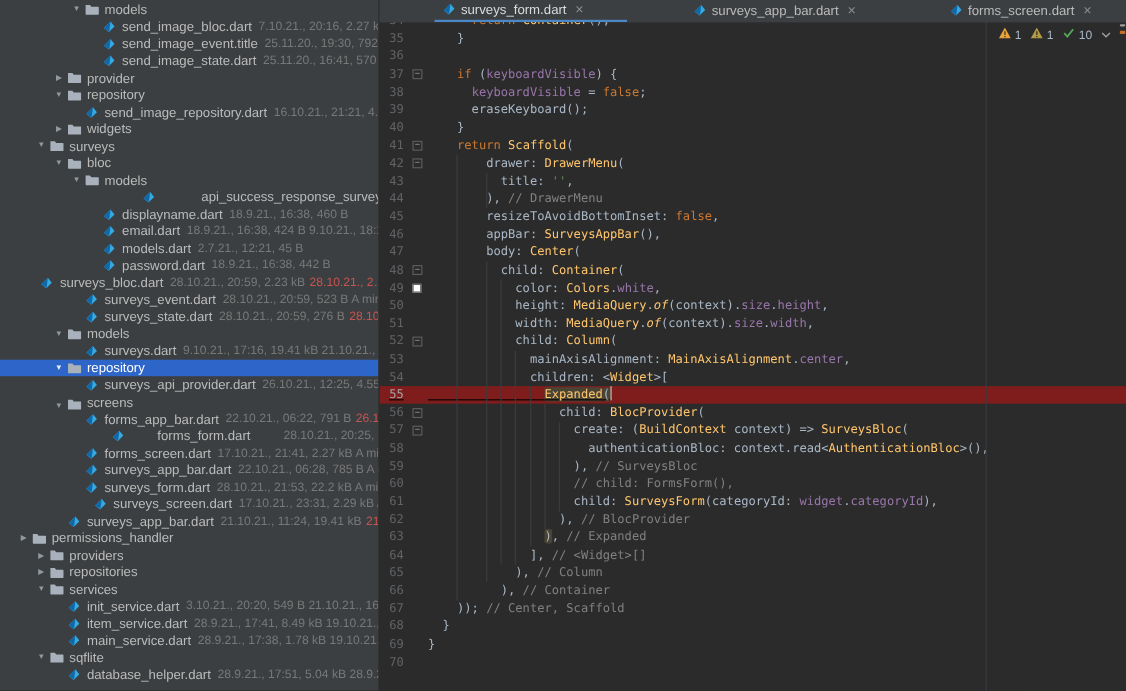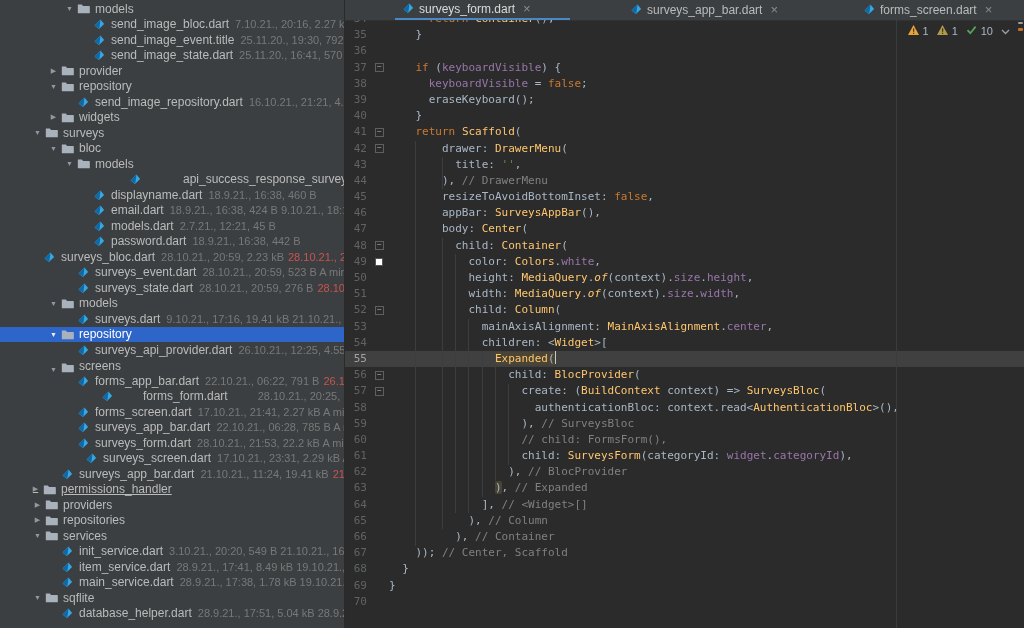--- a/index.html
+++ b/index.html
@@ -25,21 +25,21 @@
           border-bottom:1px solid #323232;}
   .tab{position:absolute;top:0;height:20px;display:flex;align-items:center;gap:5px;
        padding:0 7px;box-sizing:border-box;font-size:12px;color:#BBBBBB;cursor:default;}
   .tab.active{color:#DADADA;border-bottom:2px solid #4A88C7;}
   .tab .close{color:#8C8C8C;font-size:13px;line-height:10px;margin-left:3px;}
 
   #content{position:absolute;left:0;top:20px;right:0;bottom:0;overflow:hidden;}
   #code{margin-top:-9px;position:relative;z-index:0;font-family:"DejaVu Sans Mono",monospace;
         font-size:11px;line-height:16.2px;}
   .cline{display:flex;height:16.2px;white-space:pre;}
-  .cline.cur{background:#404040;}
+  .cline.cur{background:#7f1d1d;text-decoration:underline;}
   .lnum{flex:0 0 28px;width:28px;text-align:right;padding-right:6px;box-sizing:border-box;
         color:#606366;font-size:11px;}
   .cline.cur .lnum{color:#A4A3A3;}
   .gico{flex:0 0 14px;width:14px;position:relative;}
   .fold{position:absolute;left:2px;top:3.5px;width:9px;height:9px;border:1px solid #5E6060;
         box-sizing:border-box;color:#9B9B9B;font-size:8px;line-height:6px;text-align:center;}
   .swatch{position:absolute;left:2px;top:4px;width:8px;height:8px;background:#FFFFFF;
           border:1px solid #555;box-sizing:border-box;}
   .ctext{white-space:pre;padding-left:2px;position:relative;z-index:2;}
   .sd{color:#A9B7C6}.sk{color:#CC7832}.sc{color:#FFC66D}.sf{color:#9876AA}
@@ -218,21 +218,21 @@
           <span class="chev"></span>
           <span class="ticon">
             <svg width="12" height="12" viewBox="0 0 16 16">
               <path fill="#35A9E0" d="M2 10 L10 2 L14.8 8 L8 14.8 Z"></path>
               <path fill="#1068A8" d="M2 10 L10 2 L8.4 14.4 Z"></path>
             </svg>
           </span>
           <span class="tlabel">password.dart</span>
           <span class="tmeta">18.9.21., 16:38, 442 B</span>
         </div>
-        <div class="trow" style="padding-left: 28px;">
+        <div class="trow" style="padding-left: 28px; justify-content: center;">
           <span class="chev"></span>
           <span class="ticon">
             <svg width="12" height="12" viewBox="0 0 16 16">
               <path fill="#35A9E0" d="M2 10 L10 2 L14.8 8 L8 14.8 Z"></path>
               <path fill="#1068A8" d="M2 10 L10 2 L8.4 14.4 Z"></path>
             </svg>
           </span>
           <span class="tlabel">surveys_bloc.dart</span>
           <span class="tmeta">28.10.21., 20:59, 2.23 kB</span>
           <span class="tmeta red">28.10.21., 2…</span>
@@ -382,21 +382,21 @@
           <span class="ticon">
             <svg width="12" height="12" viewBox="0 0 16 16">
               <path fill="#35A9E0" d="M2 10 L10 2 L14.8 8 L8 14.8 Z"></path>
               <path fill="#1068A8" d="M2 10 L10 2 L8.4 14.4 Z"></path>
             </svg>
           </span>
           <span class="tlabel">surveys_app_bar.dart</span>
           <span class="tmeta">21.10.21., 11:24, 19.41 kB</span>
           <span class="tmeta red">21.10.21., 1…</span>
         </div>
-        <div class="trow" style="padding-left: 28px; text-decoration: underline;">
+        <div class="trow" style="padding-left: 14px;">
           <span class="chev">▶</span>
           <span class="ticon">
             <svg width="13" height="11" viewBox="0 0 14 12">
               <path fill="#A9B2BC" d="M0.8 1.6 h4.4 l1.3 1.7 h6.7 a0.7 0.7 0 0 1 0.7 0.7 v6.6 a0.7 0.7 0 0 1 -0.7 0.7 H1.5 a0.7 0.7 0 0 1 -0.7 -0.7 Z"></path>
             </svg>
           </span>
           <span class="tlabel">permissions_handler</span>
         </div>
         <div class="trow" style="padding-left: 30px;">
           <span class="chev">▶</span>

